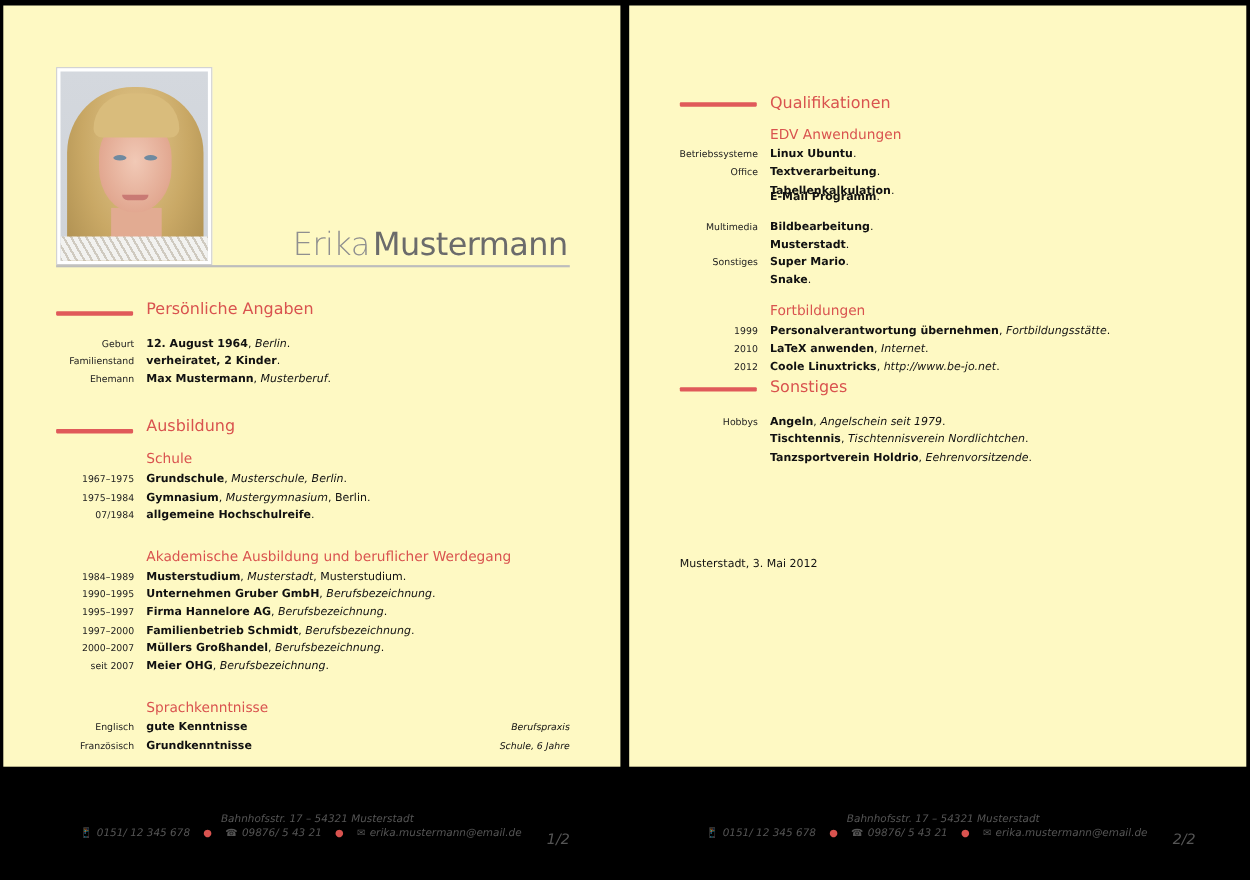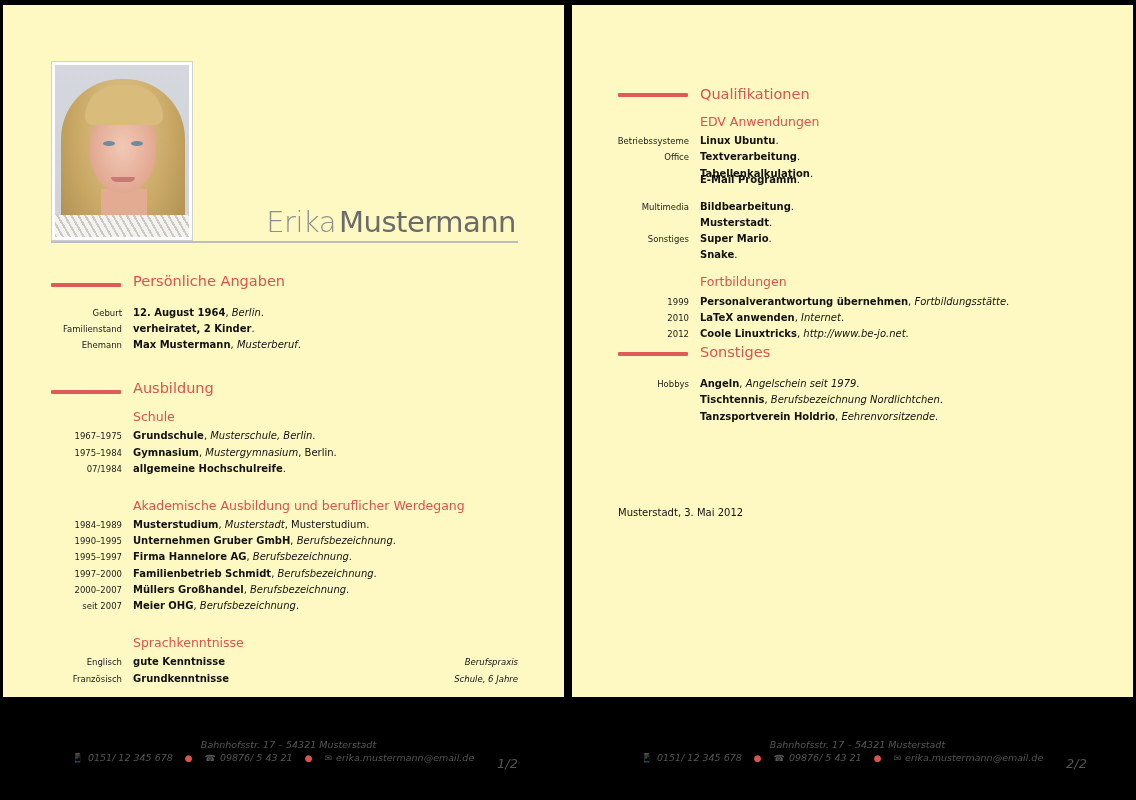--- a/index.html
+++ b/index.html
@@ -220,21 +220,21 @@
 
   <div class="abs sec-bar" style="top:347px"></div>
   <div class="abs sec-title" style="top:339px">Sonstiges</div>
 
   <div class="row" style="top:371px">
     <span class="lbl">Hobbys</span>
     <span class="val"><b>Angeln</b><span>, </span><i>Angelschein seit 1979</i><span>.</span></span>
   </div>
   <div class="row" style="top:387px">
     <span class="lbl"></span>
-    <span class="val"><b>Tischtennis</b><span>, </span><i>Berufsbezeichnung Nordlichtchen</i><span>.</span></span>
+    <span class="val"><b>Tischtennis</b><span>, </span><i>Tischtennisverein Nordlichtchen</i><span>.</span></span>
   </div>
   <div class="row" style="top:404px">
     <span class="lbl"></span>
     <span class="val"><b>Tanzsportverein Holdrio</b><span>, </span><i>Eehrenvorsitzende</i><span>.</span></span>
   </div>
 
   <div class="abs date">Musterstadt, 3. Mai 2012</div>
 
   <div class="abs footer" style="top:734px">
     <div class="addr">Bahnhofsstr. 17 – 54321 Musterstadt</div>

